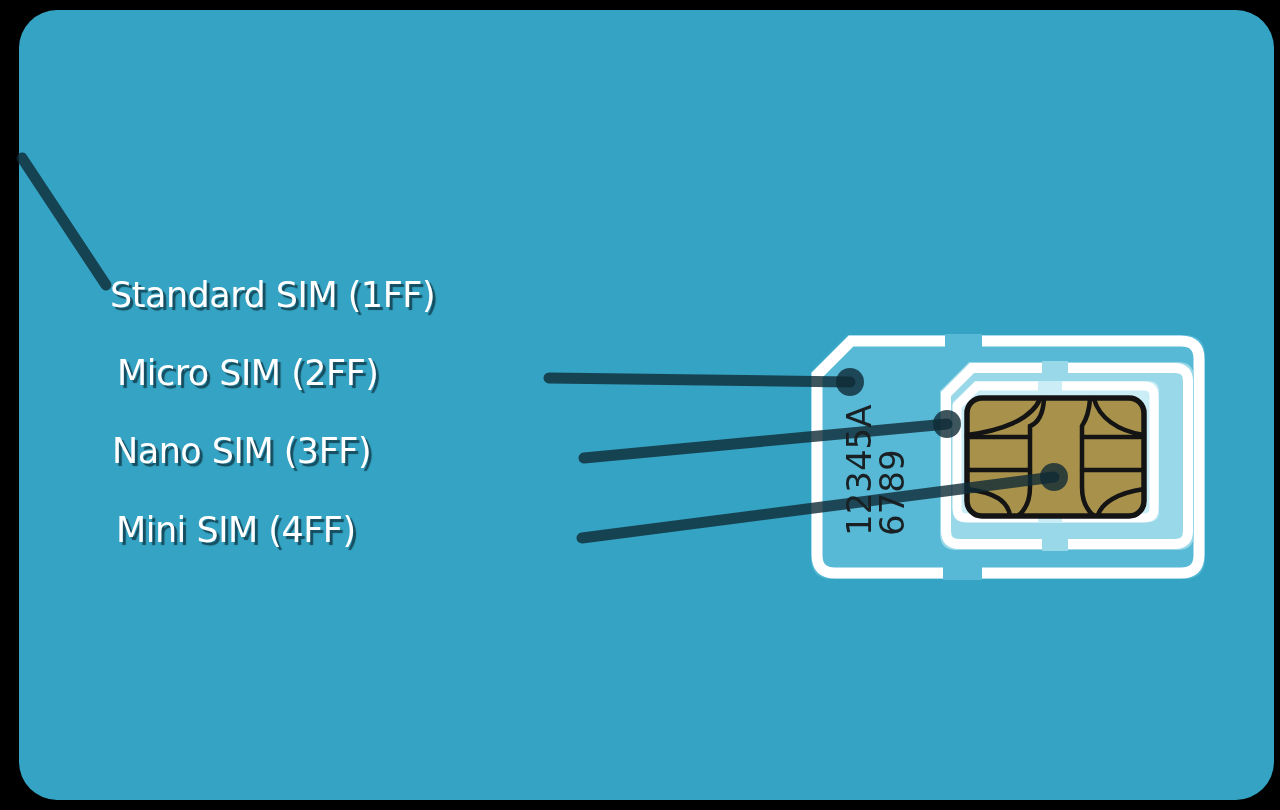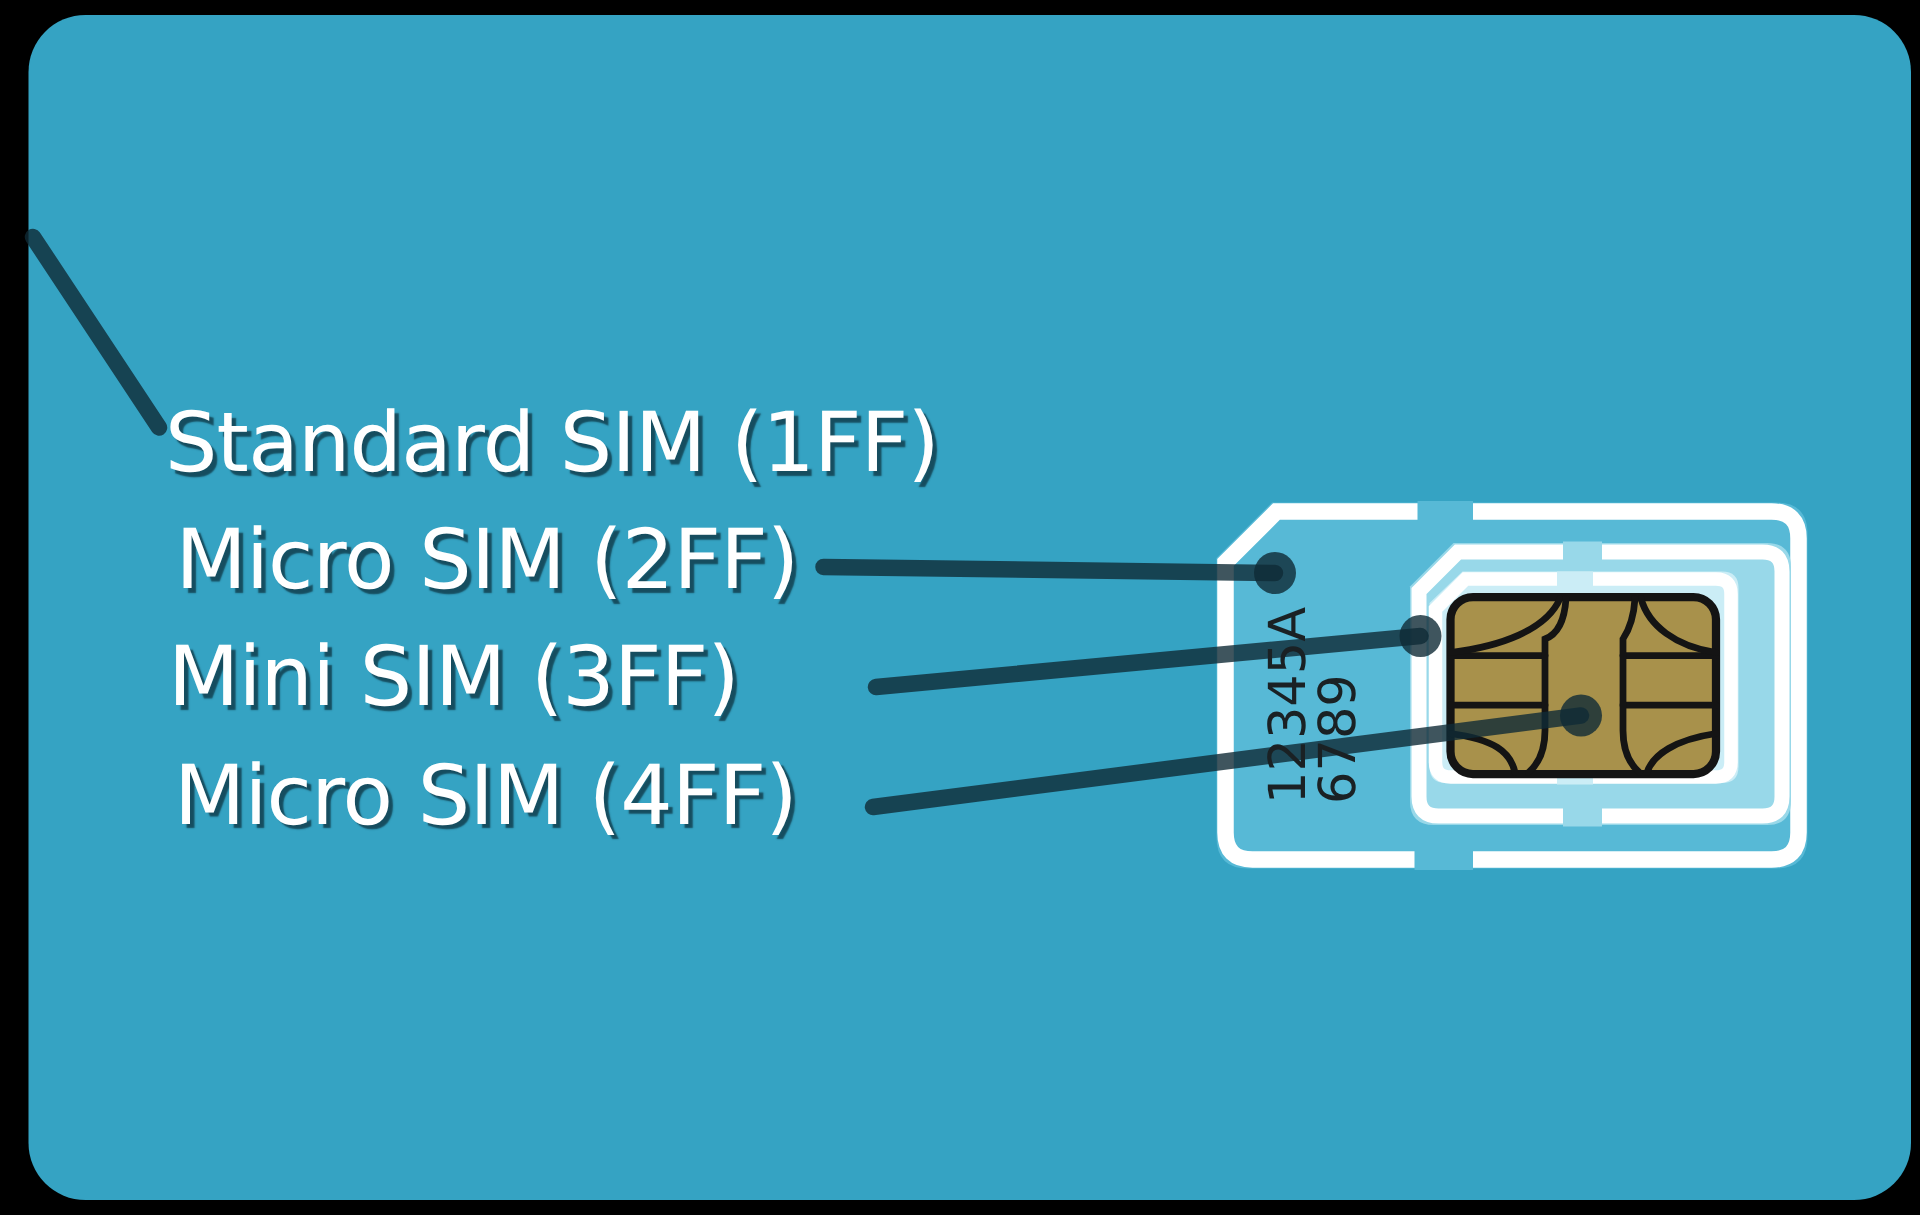--- a/index.html
+++ b/index.html
@@ -12,21 +12,21 @@
     font-family: "DejaVu Sans", "Liberation Sans", sans-serif;
   }
   #diagram-svg {
     position: absolute;
     left: 0; top: 0;
     width: 1280px; height: 810px;
     display: block;
   }
   .sim-label {
     position: absolute;
-    font-size: 55px;
+    font-size: 35px;
     line-height: 55px;
     white-space: nowrap;
     color: var(--label-text, #fff);
     text-shadow: 3px 3px 1px var(--label-shadow, rgba(16,62,78,0.85));
     letter-spacing: -0.5px;
     user-select: none;
   }
   #label-standard { left: 110px; top: 268px; }
   #label-mini     { left: 117px; top: 346px; }
   #label-micro    { left: 112px; top: 424px; }
@@ -100,21 +100,21 @@
     </g>
     <g style="fill:var(--connector)" stroke="none">
       <circle cx="850" cy="382" r="14"></circle>
       <circle cx="947" cy="424" r="14"></circle>
       <circle cx="1054" cy="477" r="14"></circle>
     </g>
   </svg>
 
   <div class="sim-label" id="label-standard">Standard SIM (1FF)</div>
   <div class="sim-label" id="label-mini">Micro SIM (2FF)</div>
-  <div class="sim-label" id="label-micro">Mini SIM (3FF)</div>
-  <div class="sim-label" id="label-nano">Micro SIM (4FF)</div>
+  <div class="sim-label" id="label-micro">Nano SIM (3FF)</div>
+  <div class="sim-label" id="label-nano">Mini SIM (4FF)</div>
 
   <div id="serial-block">
     <span class="serial-line">12345A</span>
     <span class="serial-line">6789</span>
   </div>
 
 </div>
 
 </body></html>

